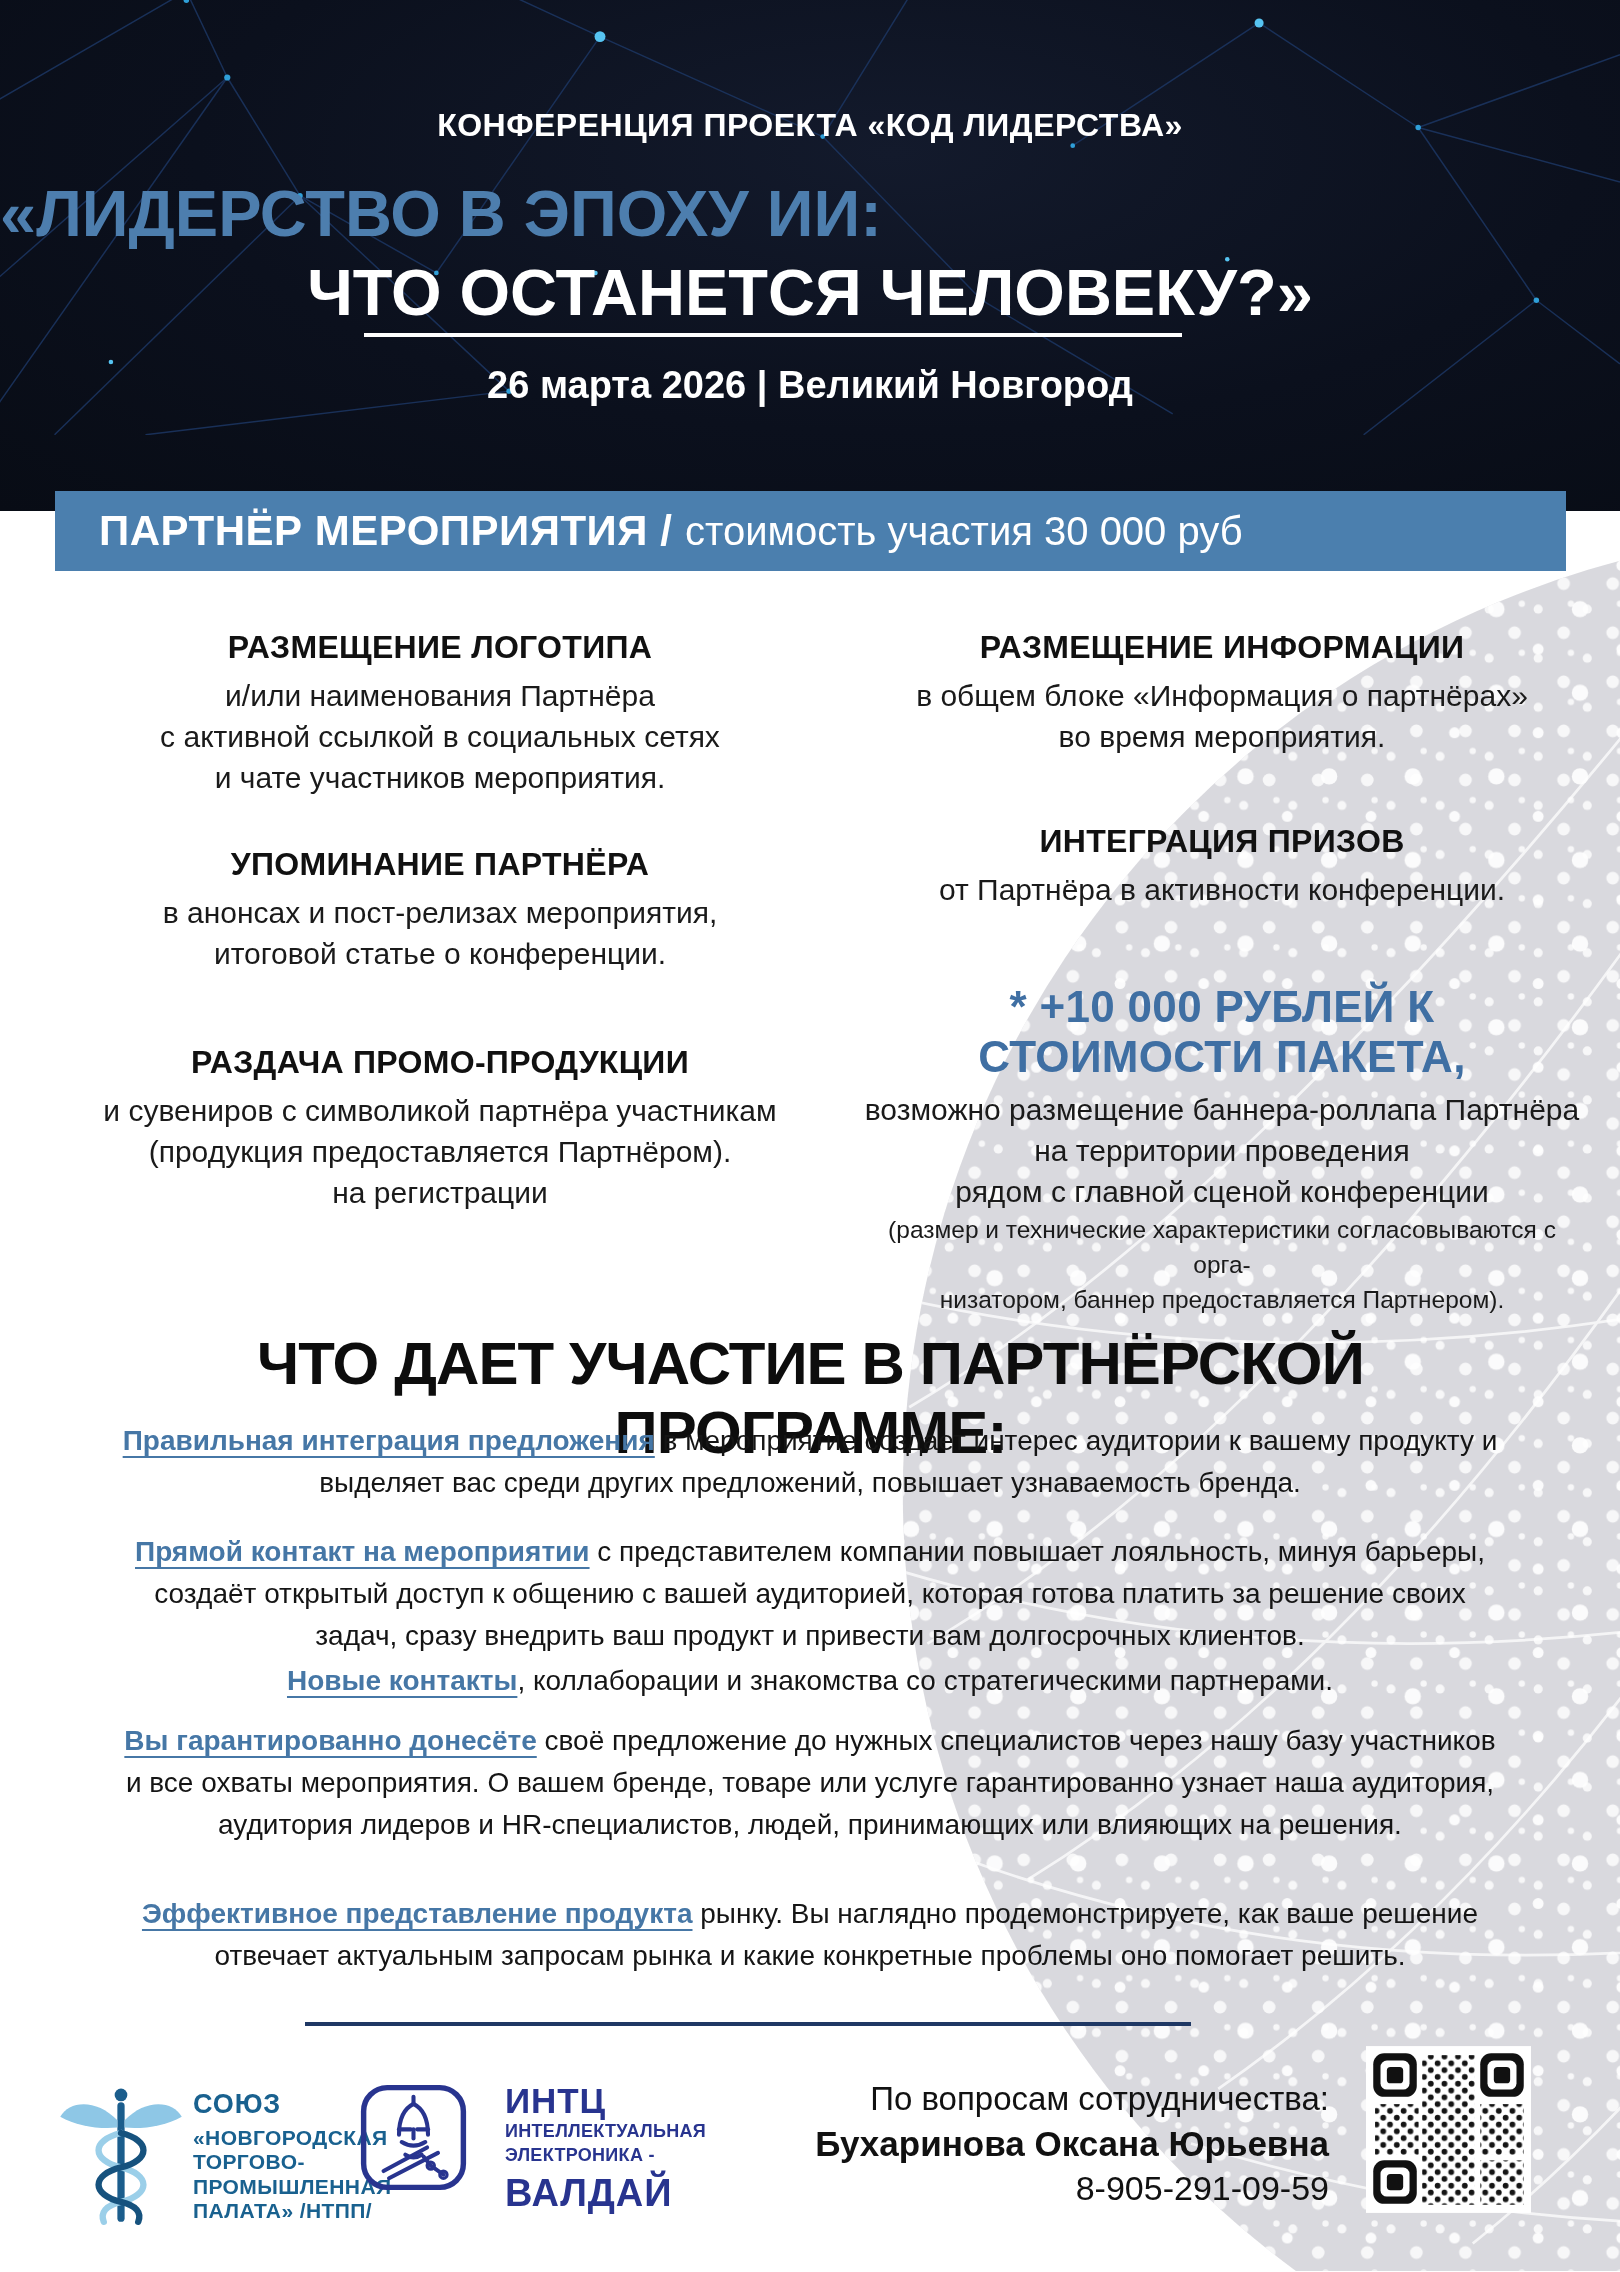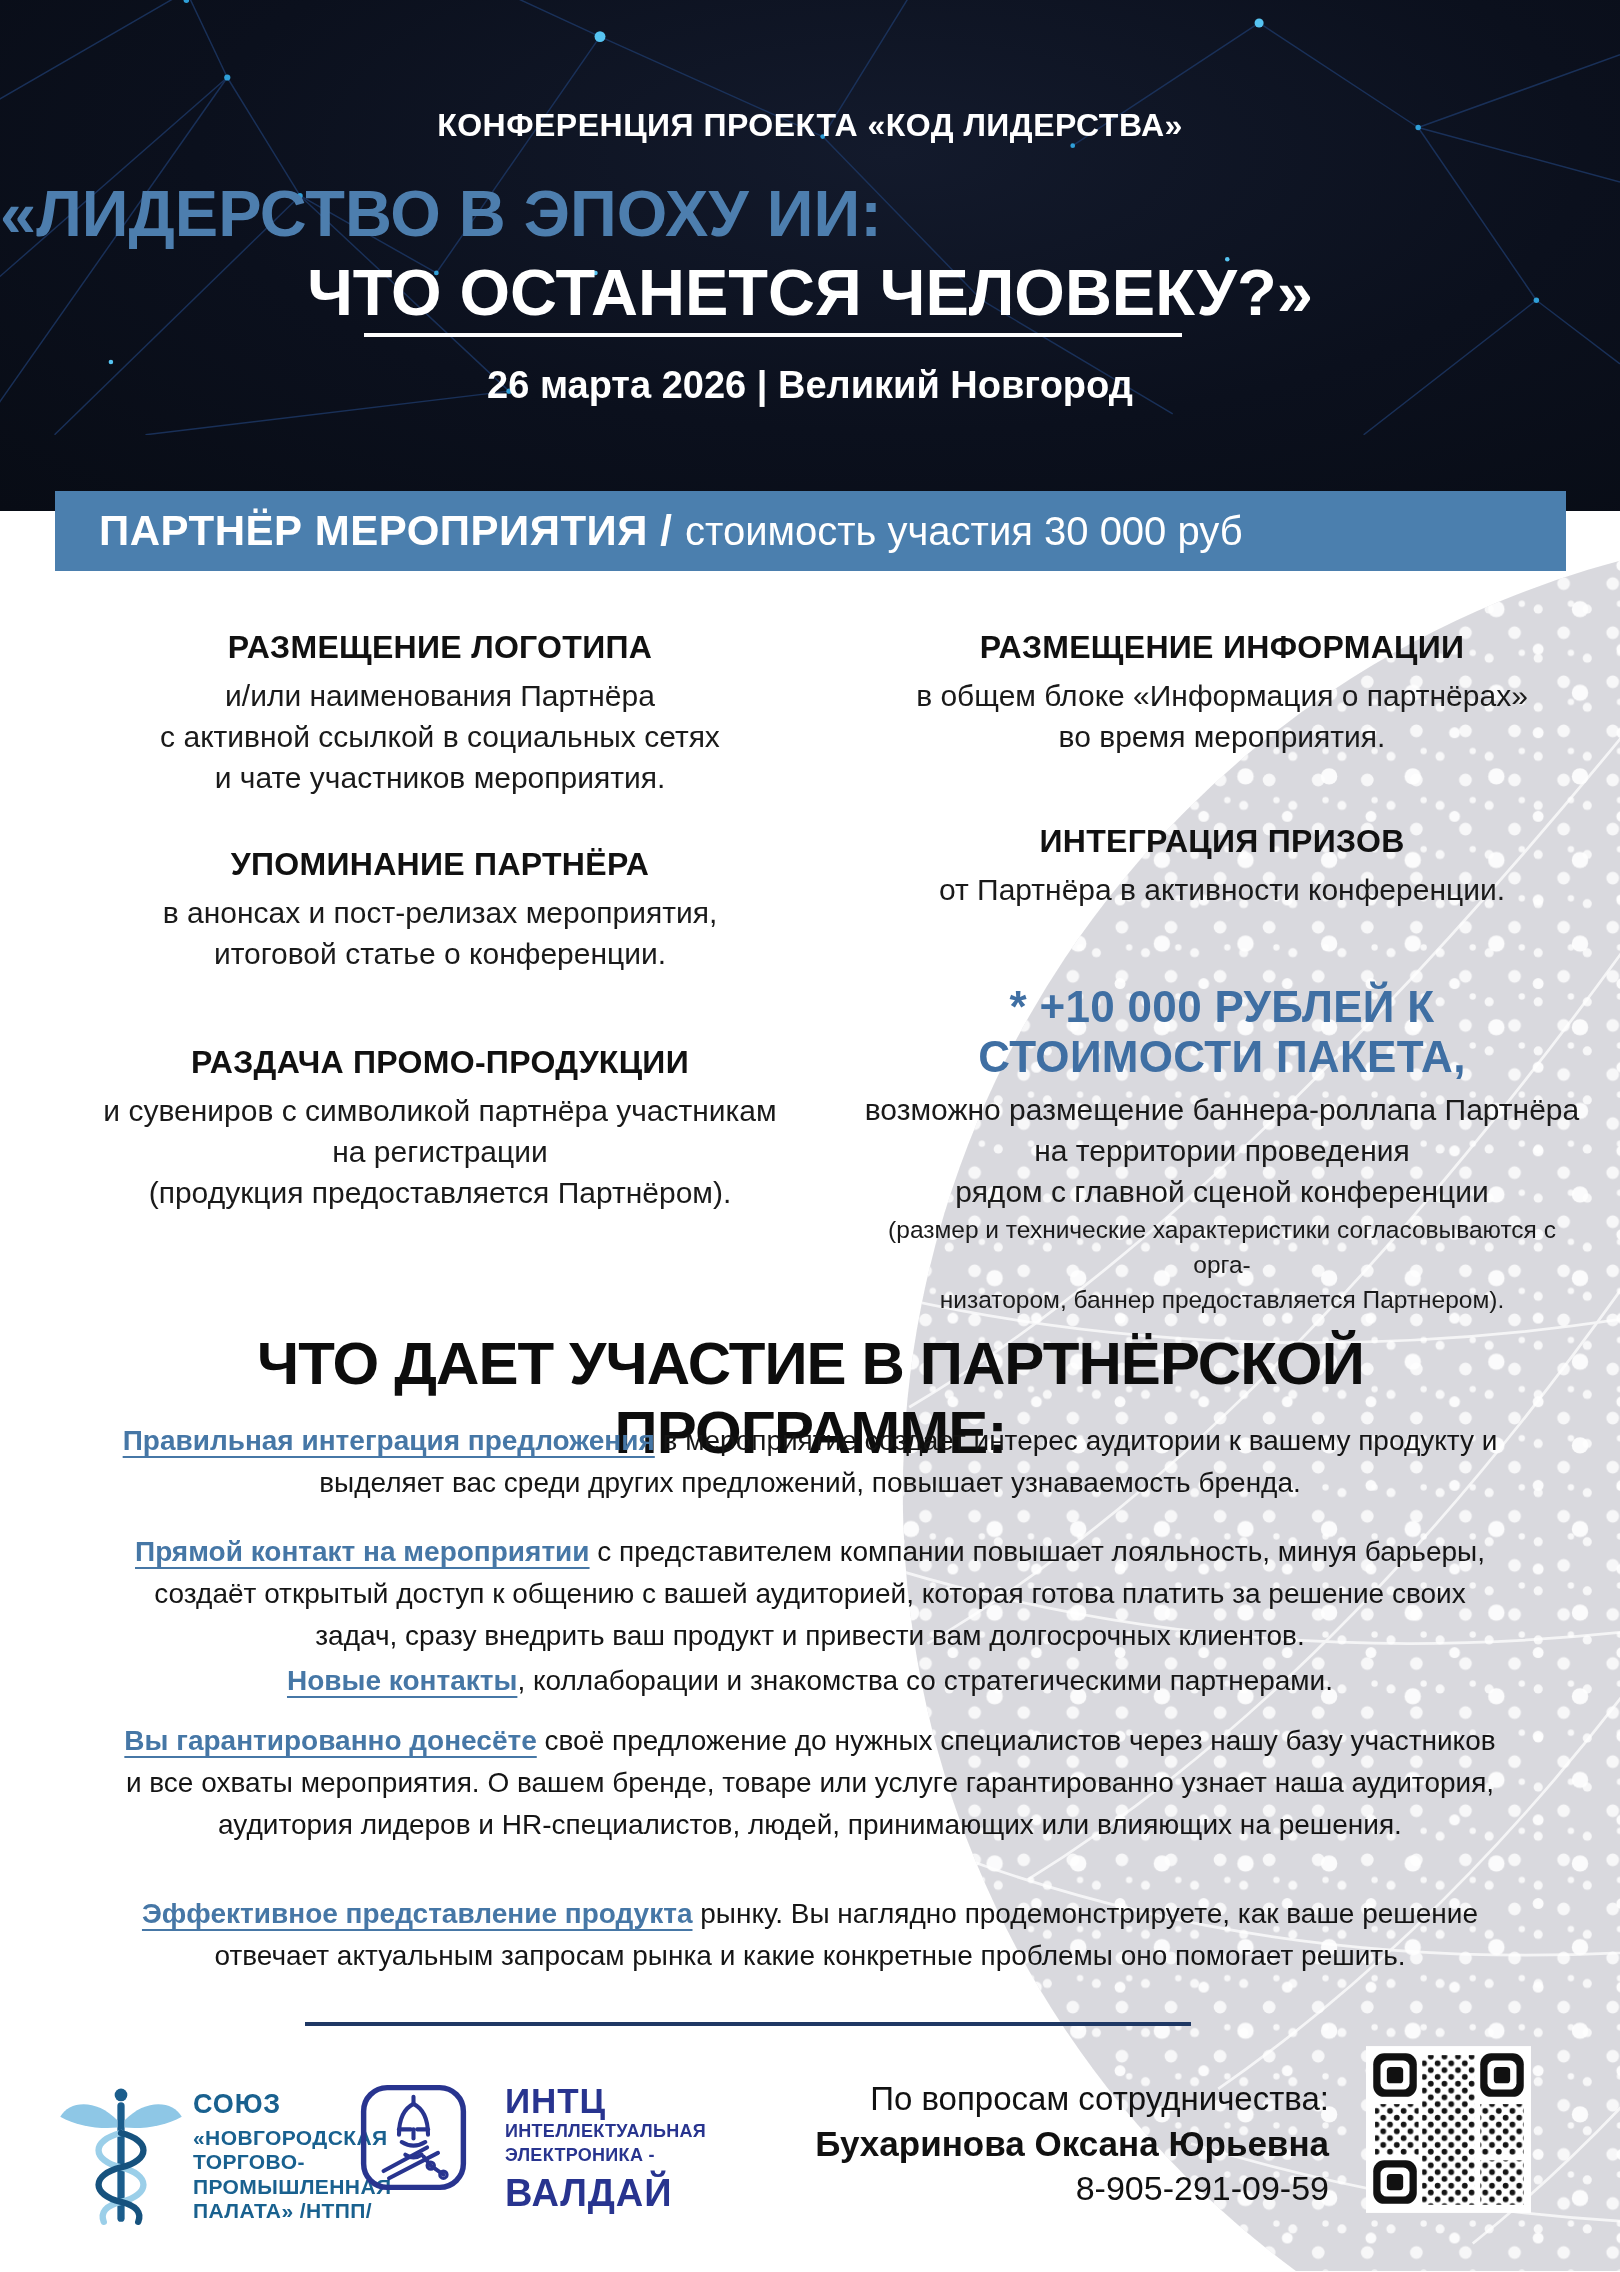--- a/index.html
+++ b/index.html
@@ -166,22 +166,22 @@
 
   <section class="ben" style="left:80px;top:846px">
     <h3 class="ben-h">УПОМИНАНИЕ ПАРТНЁРА</h3>
     <div class="ben-l">в анонсах и пост-релизах мероприятия,</div>
     <div class="ben-l">итоговой статье о конференции.</div>
   </section>
 
   <section class="ben" style="left:80px;top:1044px">
     <h3 class="ben-h">РАЗДАЧА ПРОМО-ПРОДУКЦИИ</h3>
     <div class="ben-l">и сувениров с символикой партнёра участникам</div>
+    <div class="ben-l">(продукция предоставляется Партнёром).</div>
     <div class="ben-l">на регистрации</div>
-    <div class="ben-l">(продукция предоставляется Партнёром).</div>
   </section>
 
   <section class="ben" style="left:862px;top:629px">
     <h3 class="ben-h">РАЗМЕЩЕНИЕ ИНФОРМАЦИИ</h3>
     <div class="ben-l">в общем блоке «Информация о партнёрах»</div>
     <div class="ben-l">во время мероприятия.</div>
   </section>
 
   <section class="ben" style="left:862px;top:823px">
     <h3 class="ben-h">ИНТЕГРАЦИЯ ПРИЗОВ</h3>

